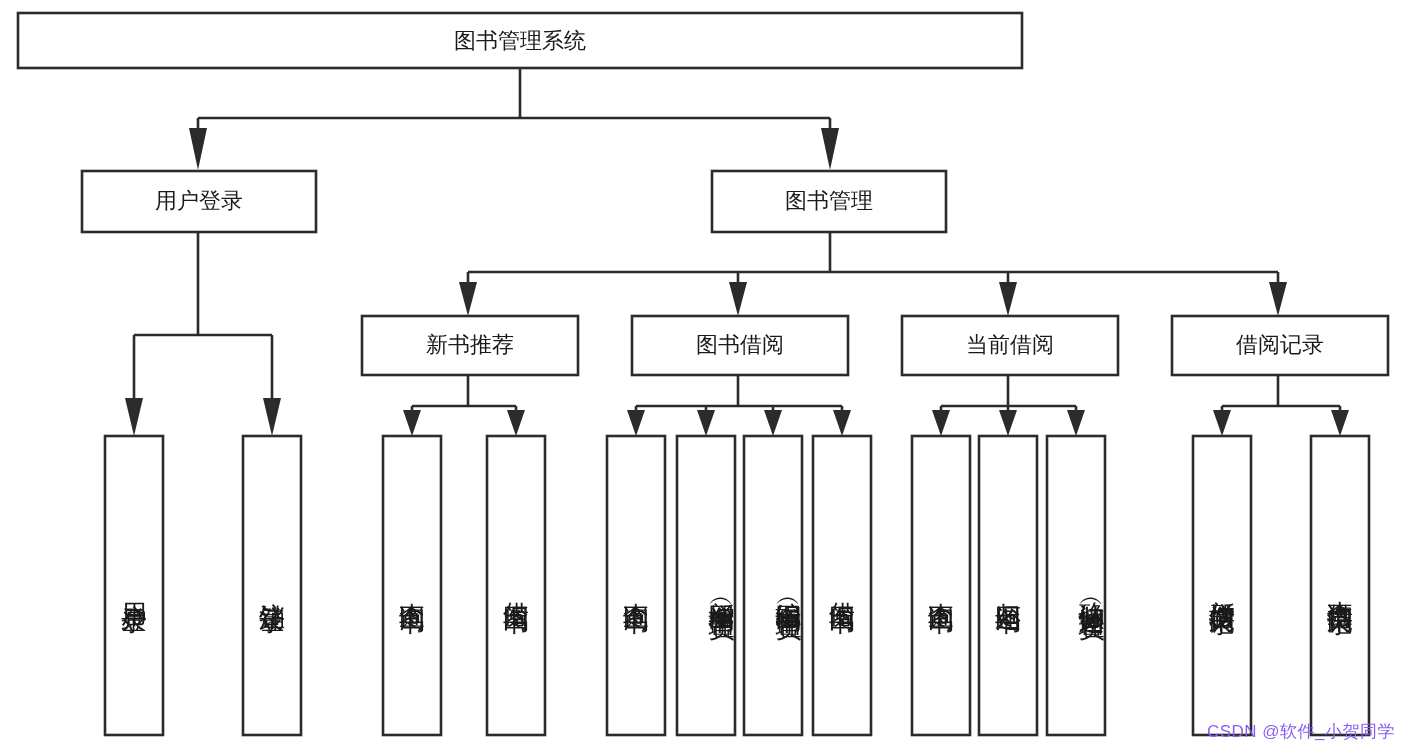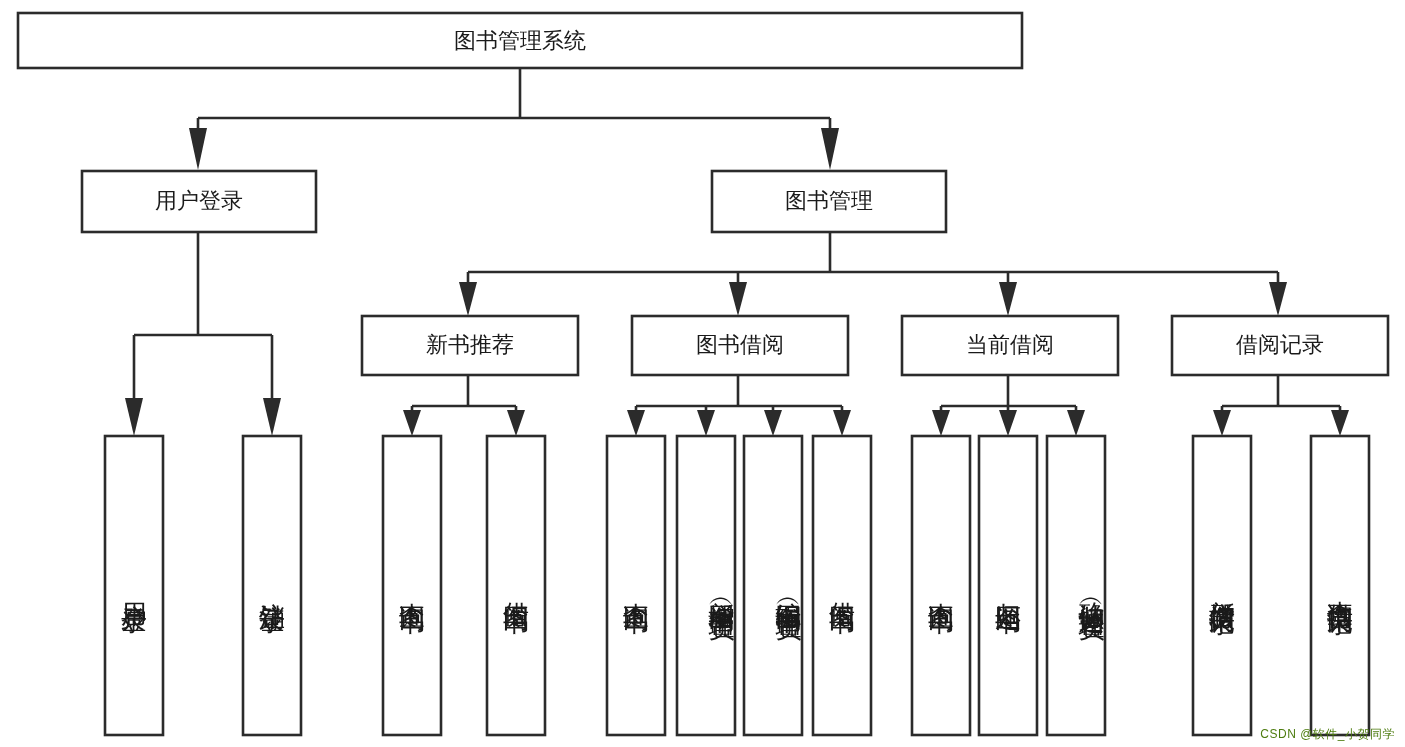--- a/index.html
+++ b/index.html
@@ -59,22 +59,22 @@
     letter-spacing: 2px;
     text-align: center;
     white-space: nowrap;
     pointer-events: none;
   }
   .watermark {
     position: absolute;
     right: 10px;
     bottom: 4px;
     font-family: "Liberation Sans", "DejaVu Sans", sans-serif;
-    font-size: 12px;
-    color: #4d7c0f;
+    font-size: 17px;
+    color: #8b5cf6;
     letter-spacing: 0.5px;
     white-space: nowrap;
   }
 </style>
 </head>
 <body>
 
 <div id="diagram-root">
 
   <svg id="diagram-svg" viewBox="0 0 1405 747">

